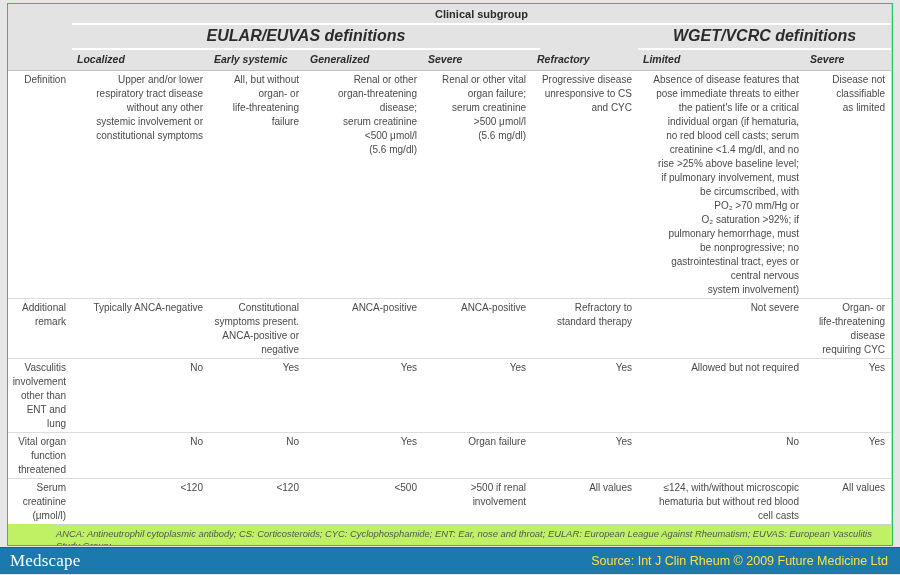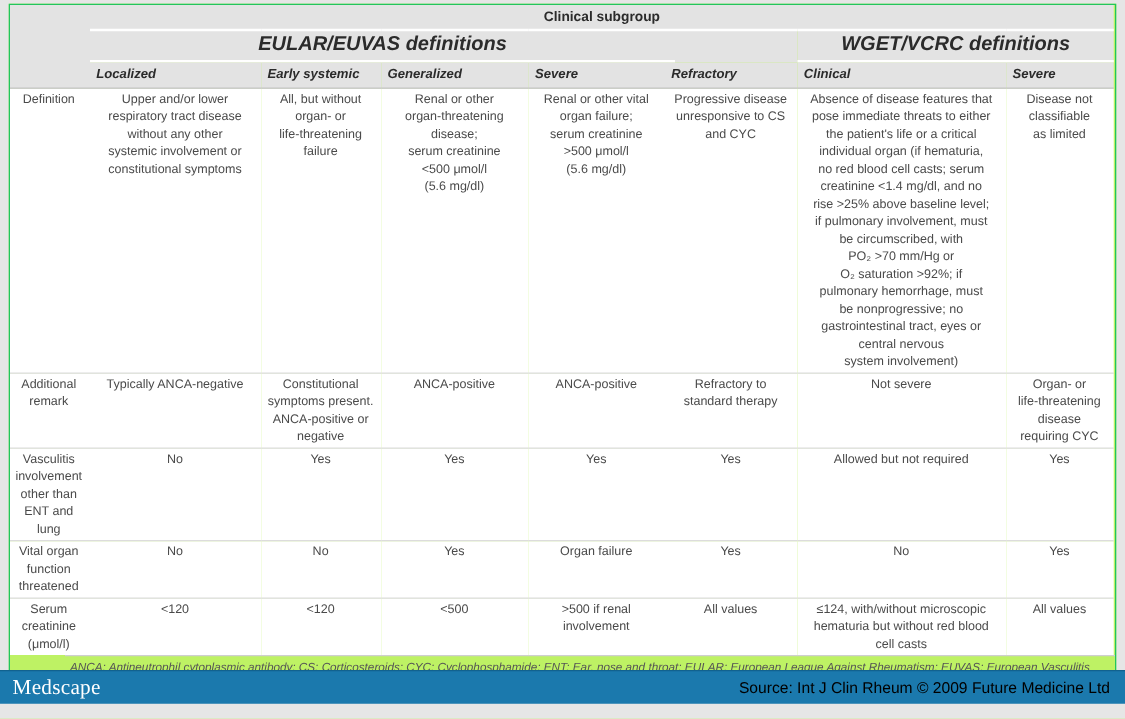--- a/index.html
+++ b/index.html
@@ -28,47 +28,47 @@
   .grp-line.eular{ margin-right:98px; }
   .hdr-cols th{
     font-weight:bold; font-style:italic; font-size:10.5px; color:#2b2b2b;
     text-align:left; vertical-align:bottom; padding:3px 6px 5px 5px;
     border-bottom:1px solid #c3c3c3;
     margin-left:36px;
   }
 
   
   tbody th, tbody td{
-    background:#ffffff; vertical-align:top; text-align:center;
+    background:#ffffff; vertical-align:top; text-align:right;
     font-size:10px; line-height:14px; color:#4a4a4a; font-weight:normal;
     padding:2px 6px 1px 5px; white-space:pre-line;
   }
   tbody th{ padding-left:4px; }
   tbody tr:not(:first-child) th, tbody tr:not(:first-child) td{
     border-top:1px solid #dcdcdc;
   }
 
   
   .footnotes{
     border-top:1px solid #cfcfcf; padding:3px 6px 4px 4px;
     font-style:italic; font-size:9.4px; line-height:12px; color:#555555;margin-left:44px;
   }
 
   
   .footer-bar{
-    position:absolute; left:0; bottom:12px; width:900px; height:27px;
+    position:absolute; left:0; bottom:1px; width:900px; height:27px;
     background:var(--footer-bar,#1b79ad); border-top:1px solid #11628f;
     display:flex; align-items:center; justify-content:space-between;
     padding:0 12px 0 10px;
   }
   .brand{
     font-family:"Liberation Serif","DejaVu Serif",serif;
     font-size:17px; color:#ffffff; letter-spacing:0.2px;
   }
-  .source{ font-size:12.5px; color:#000000; }
+  .source{ font-size:12.5px; color:#fde047; }
 </style>
 </head>
 <body>
 
 <div class="sheet">
   <table class="clin">
     <colgroup>
       <col style="width:64px">
         <col style="width:137px">
         <col style="width:96px">
@@ -90,21 +90,21 @@
         <td colspan="2">
           <div class="grp-line">WGET/VCRC definitions</div>
         </td>
       </tr>
       <tr class="hdr-cols">
         <th>Localized</th>
         <th>Early systemic</th>
         <th>Generalized</th>
         <th>Severe</th>
         <th>Refractory</th>
-        <th>Clinical</th>
+        <th>Limited</th>
         <th>Severe</th>
       </tr>
     </thead>
     <tbody>
       <tr>
         <th>Definition</th>
         <td>Upper and/or lower
 respiratory tract disease
 without any other
 systemic involvement or

